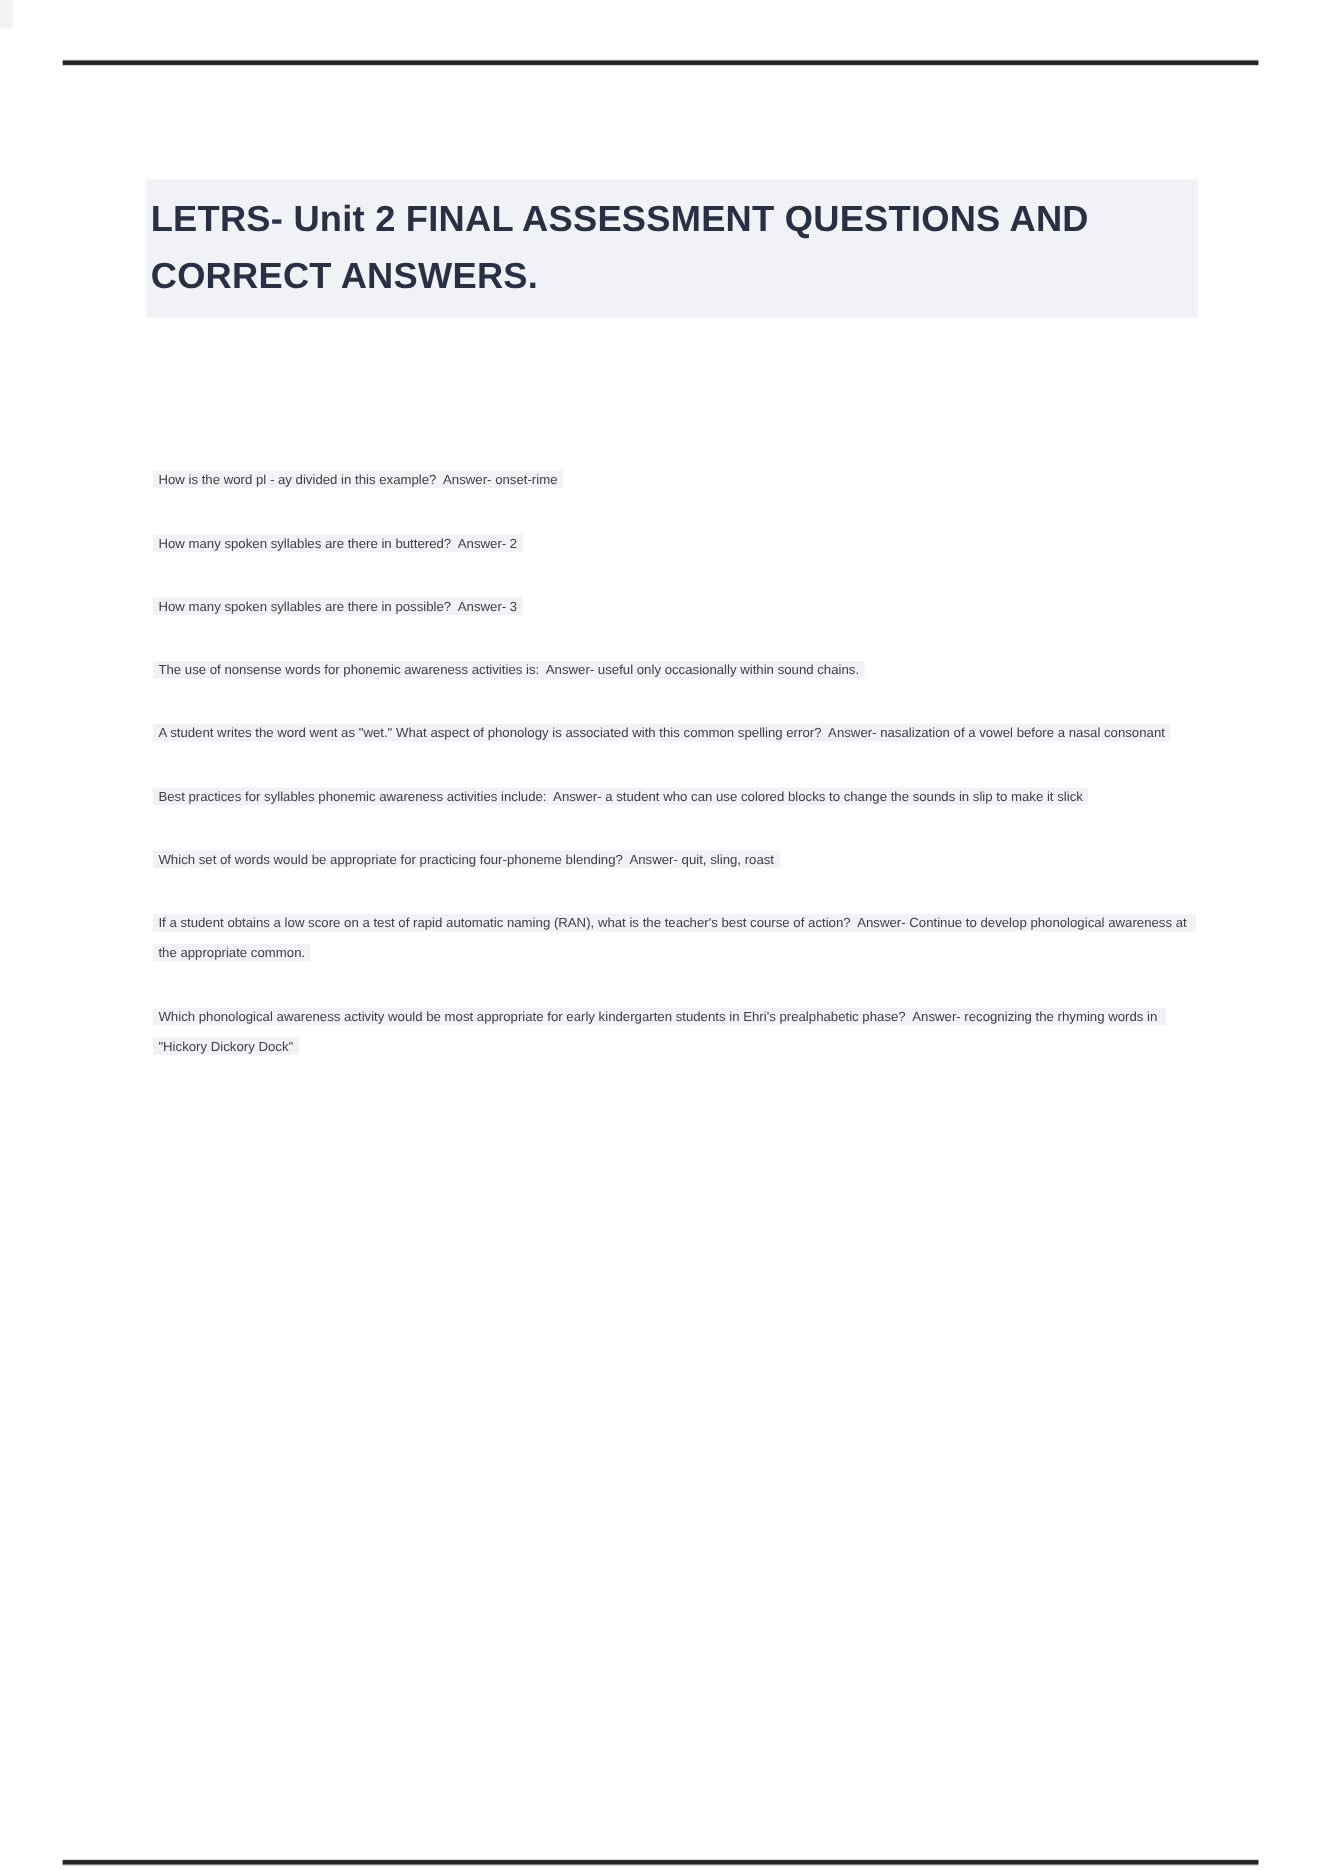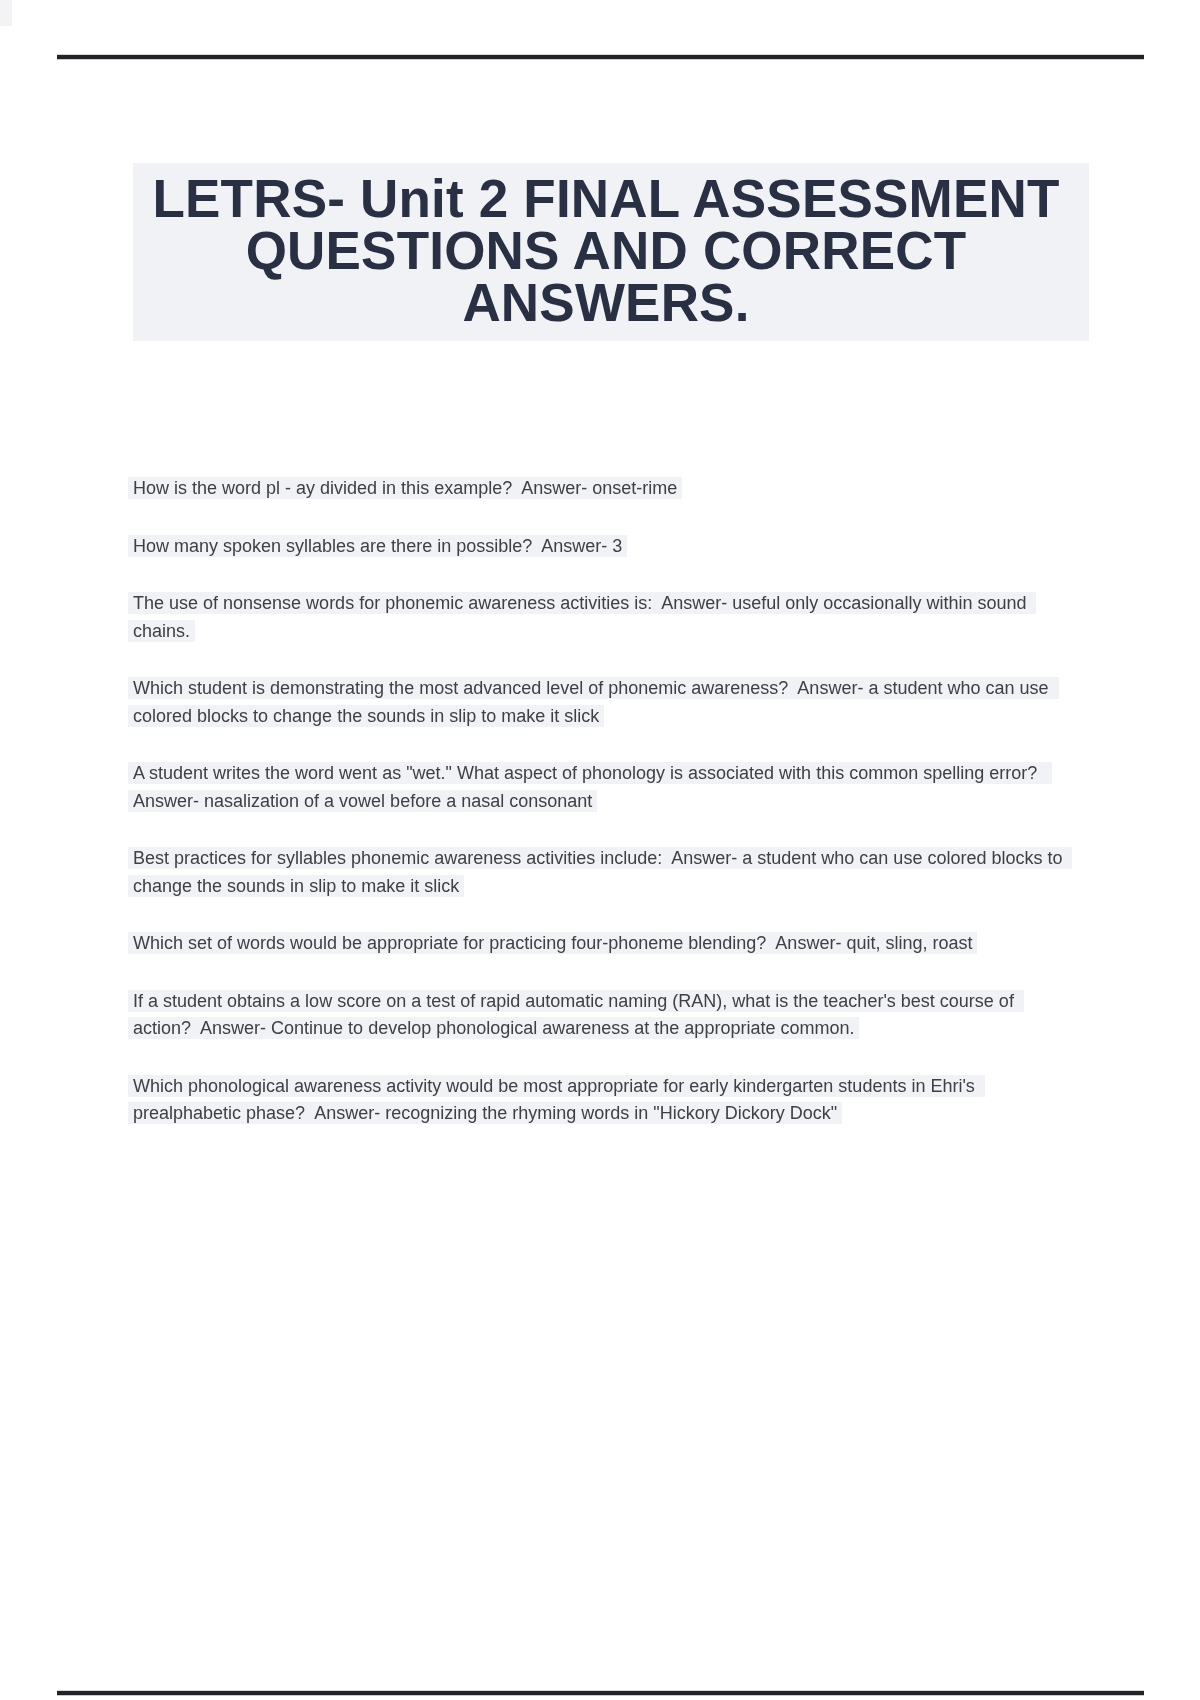--- a/index.html
+++ b/index.html
@@ -32,31 +32,30 @@
     left: 133px;
     top: 163px;
     width: 990px;
   }
   .title {
     margin: 0;
     width: 938px;
     padding: 10px 14px 12px 4px;
     background: #f0f2f6;
     color: #2a3044;
-    font-size: 53px;
+    font-size: 33px;
     font-weight: bold;
     line-height: 52px;
     letter-spacing: 0.2px;
-    text-align: center;
   }
   .qa-list { margin-top: 134px; }
   .qa {
-    margin: 0 0 30px 0;
+    margin: 0 0 30px 11px;
     width: 940px;
-    font-size: 18px;
+    font-size: 12px;
     line-height: 27.5px;
     color: #3e4044;
     white-space: pre-wrap;
   }
   .qa .hl {
     background: #f1f2f5;
     padding: 1px 5px;
     margin: 0 -5px;
     box-decoration-break: clone;
     -webkit-box-decoration-break: clone;
@@ -67,23 +66,23 @@
 
 <div class="page">
   <div class="corner-artifact"></div>
   <div class="rule rule-top"></div>
 
   <main class="content">
     <h1 class="title">LETRS- Unit 2 FINAL ASSESSMENT QUESTIONS AND CORRECT ANSWERS.</h1>
 
     <section class="qa-list" id="qa-list">
         <p class="qa"><span class="hl">How is the word pl - ay divided in this example?  Answer- onset-rime</span></p>
+        <p class="qa"><span class="hl">How many spoken syllables are there in buttered?  Answer- 2</span></p>
         <p class="qa"><span class="hl">How many spoken syllables are there in possible?  Answer- 3</span></p>
         <p class="qa"><span class="hl">The use of nonsense words for phonemic awareness activities is:  Answer- useful only occasionally within sound chains.</span></p>
-        <p class="qa"><span class="hl">Which student is demonstrating the most advanced level of phonemic awareness?  Answer- a student who can use colored blocks to change the sounds in slip to make it slick</span></p>
         <p class="qa"><span class="hl">A student writes the word went as "wet." What aspect of phonology is associated with this common spelling error?  Answer- nasalization of a vowel before a nasal consonant</span></p>
         <p class="qa"><span class="hl">Best practices for syllables phonemic awareness activities include:  Answer- a student who can use colored blocks to change the sounds in slip to make it slick</span></p>
         <p class="qa"><span class="hl">Which set of words would be appropriate for practicing four-phoneme blending?  Answer- quit, sling, roast</span></p>
         <p class="qa"><span class="hl">If a student obtains a low score on a test of rapid automatic naming (RAN), what is the teacher's best course of action?  Answer- Continue to develop phonological awareness at the appropriate common.</span></p>
         <p class="qa"><span class="hl">Which phonological awareness activity would be most appropriate for early kindergarten students in Ehri's prealphabetic phase?  Answer- recognizing the rhyming words in "Hickory Dickory Dock"</span></p>
       </section>
   </main>
 
   <div class="rule rule-bottom"></div>
 </div>

